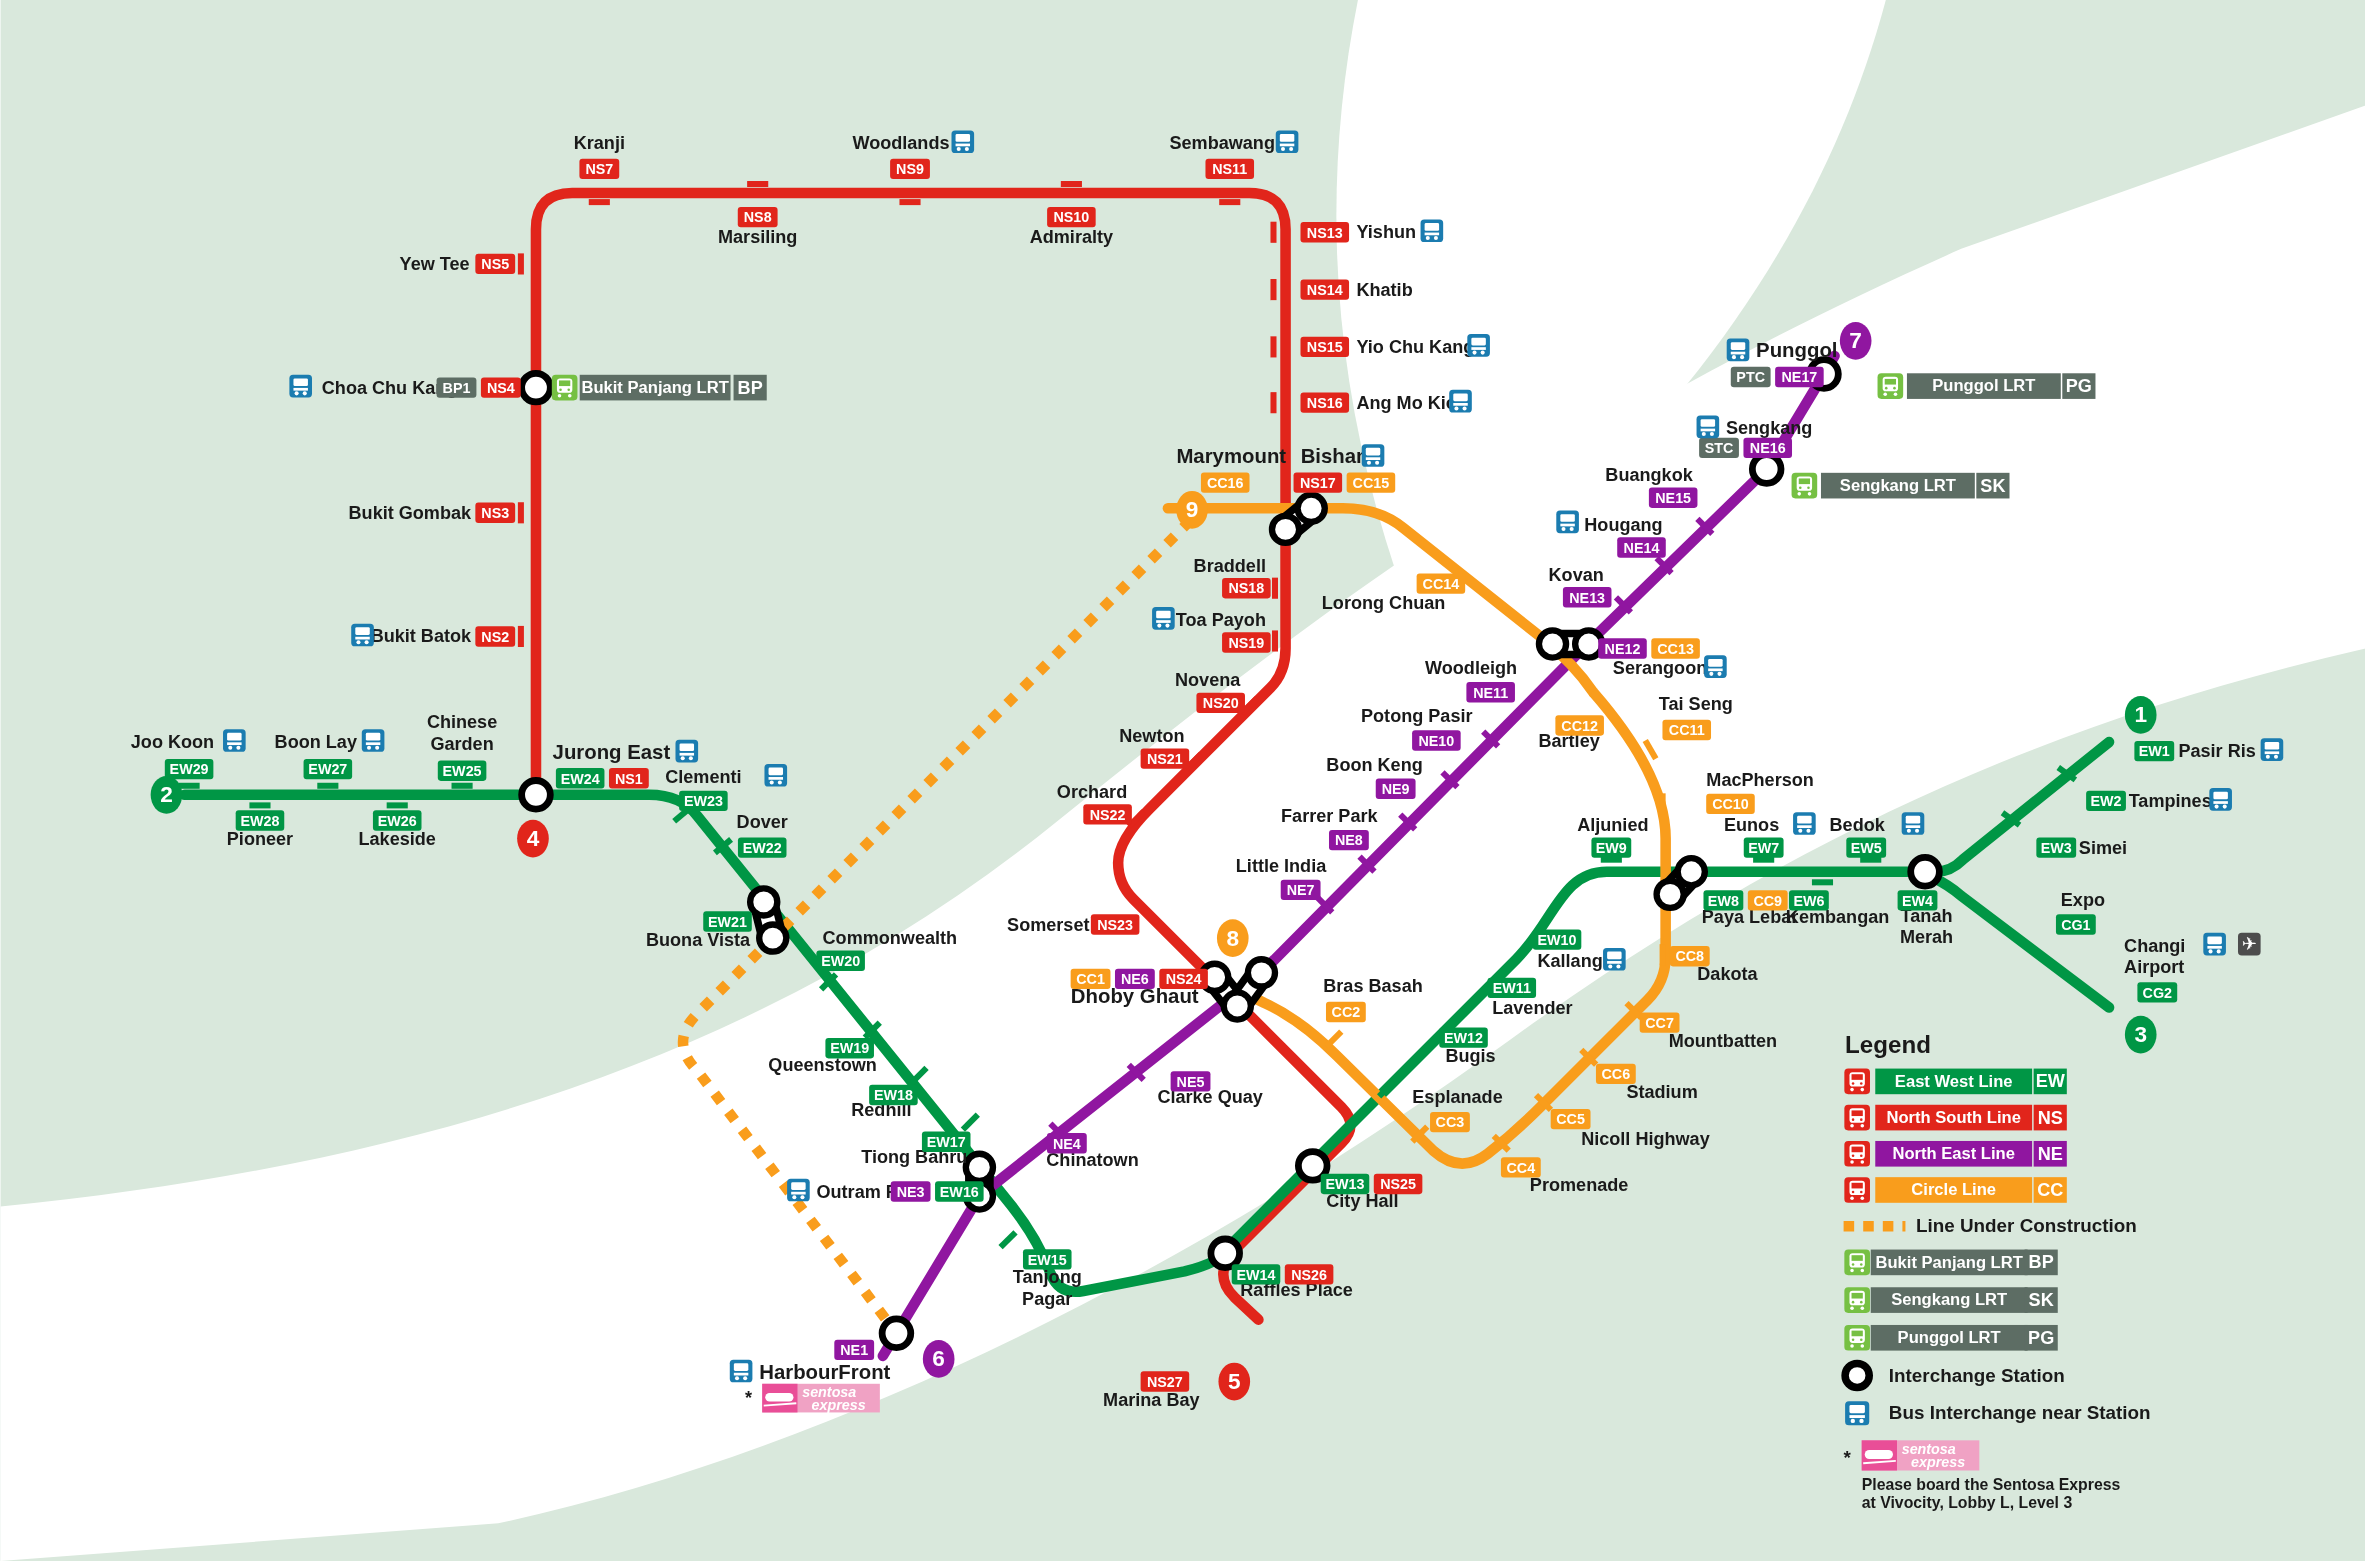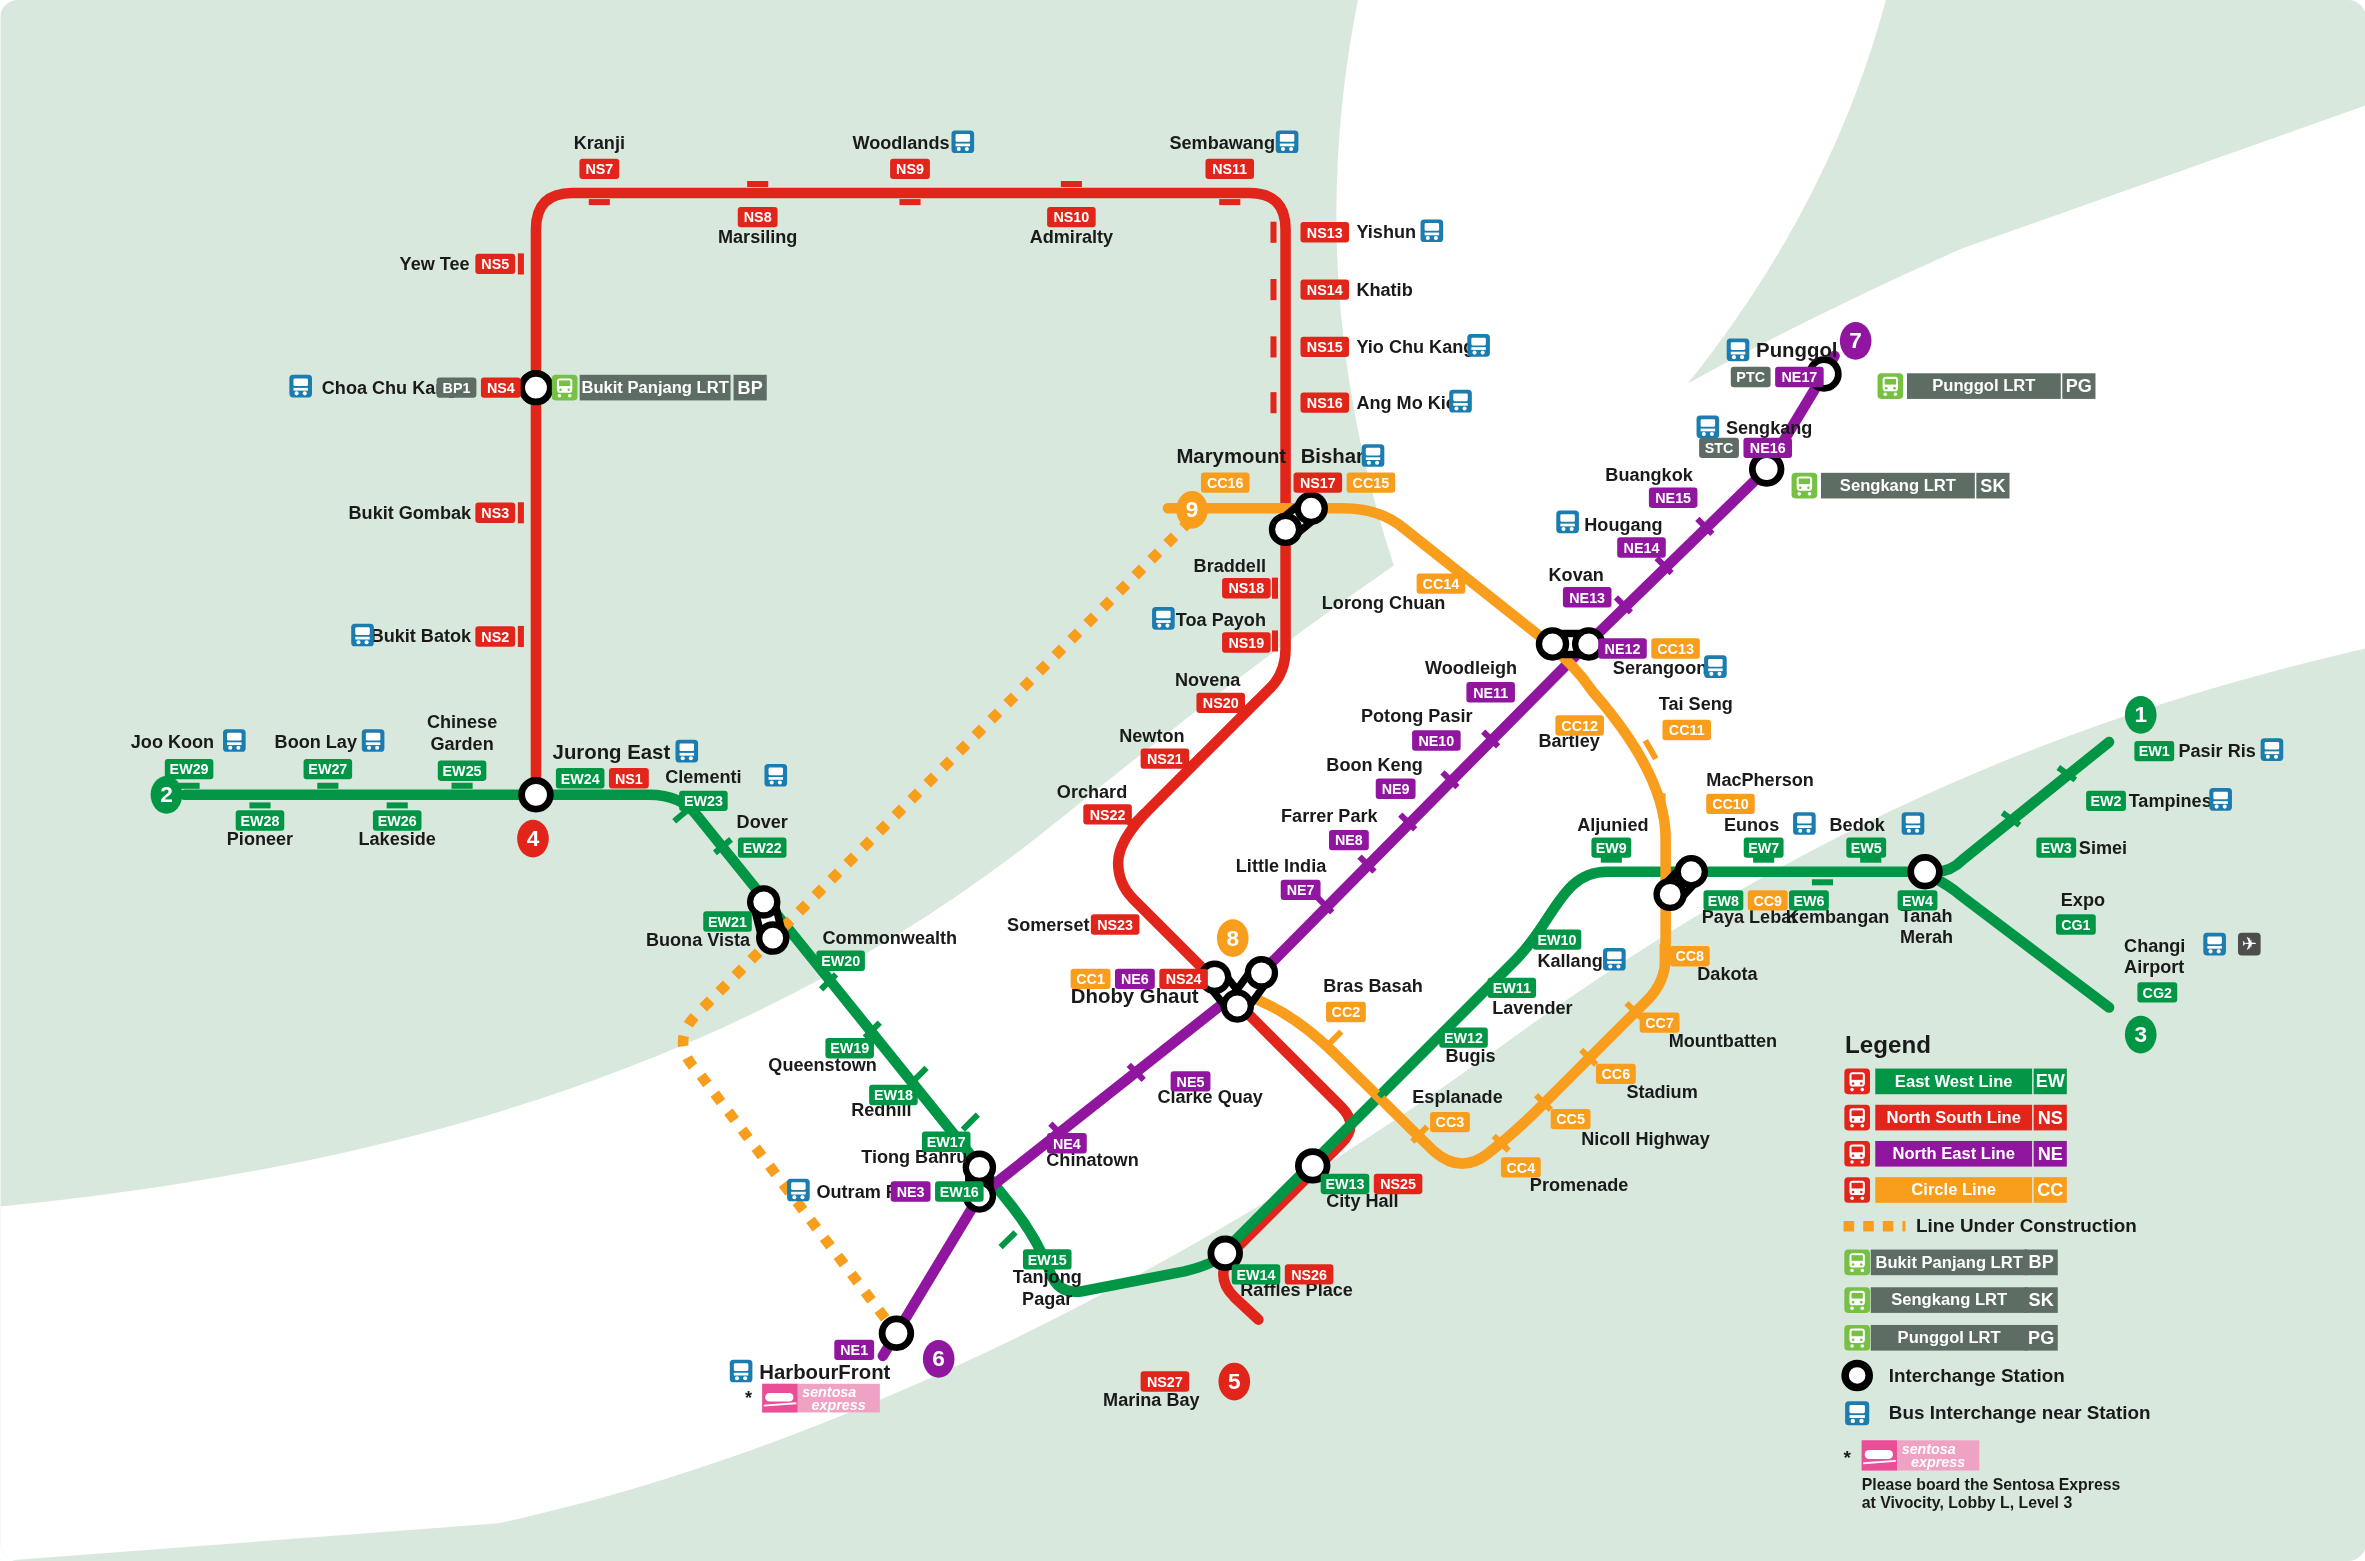--- a/index.html
+++ b/index.html
@@ -1,17 +1,17 @@
 <!DOCTYPE html>
 <html style="font-size:14.5px"><head>
 <meta charset="utf-8">
 <style>
   html,body{margin:0;padding:0;}
   body{width:2366px;height:1561px;font-family:"Liberation Sans",sans-serif;}
-  #stage{width:2366px;height:1561px;overflow:hidden;position:relative;border-radius:18px;}
+  #stage{width:2366px;height:1561px;overflow:hidden;position:relative;}
   svg{display:block;}
   .lbl{font-family:"Liberation Sans",sans-serif;font-weight:700;font-size:12px;fill:#1a1a1a;}
   .lbl.big{font-size:13.5px;}
   .badge-txt{font-weight:700;font-size:9.5px;fill:#fff;}
   .term-txt{font-weight:700;font-size:15px;fill:#fff;}
   .legend-title{font-weight:700;font-size:16px;fill:#1a1a1a;}
   .legend-item{font-weight:700;font-size:12.5px;fill:#1a1a1a;}
   .bar-txt{font-weight:700;font-size:11px;fill:#fff;}
   .tab-txt{font-weight:700;font-size:12px;fill:#fff;}
   .note-txt{font-weight:700;font-size:10.5px;fill:#1a1a1a;}

